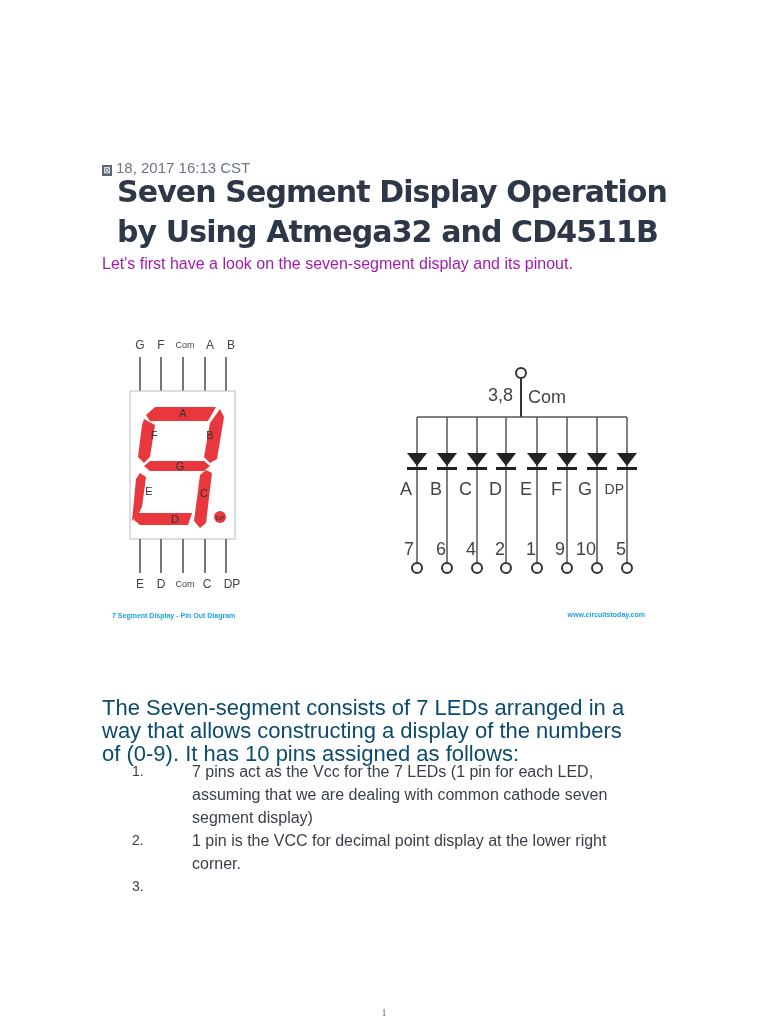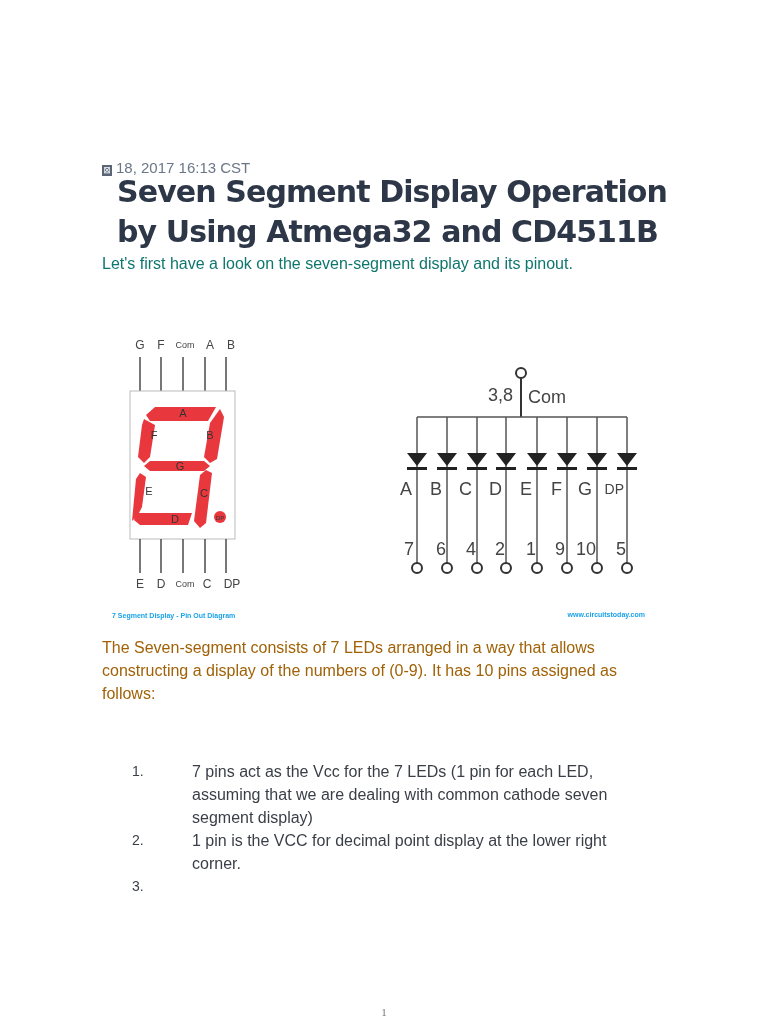--- a/index.html
+++ b/index.html
@@ -15,26 +15,26 @@
     .date .icon {
       display: inline-block; width: 10px; height: 11px; background: #5a6577; color: #fff;
       font-size: 9px; line-height: 11px; text-align: center; vertical-align: 0px; margin-right: 4px;
     }
     .title {
       position: absolute; left: 101px; top: 156px; width: 560px; margin: 16px;
       font-size: 30px; line-height: 40px; font-weight: bold; color: #2d3748;
       font-family: "DejaVu Sans", sans-serif; letter-spacing: -0.9px;
     }
     .intro {
-      position: absolute; left: 102px; top: 255px; font-size: 16px; color: #0f766e; margin: 0;
+      position: absolute; left: 102px; top: 255px; font-size: 16px; color: #a21caf; margin: 0;
     }
     .figure { position: absolute; left: 100px; top: 325px; width: 560px; height: 300px; }
     .para {
-      position: absolute; left: 102px; top: 636px; width: 540px; margin: 0;
-      font-size: 16px; line-height: 23px; color: #a16207;
+      position: absolute; left: 102px; top: 696px; width: 540px; margin: 0;
+      font-size: 22px; line-height: 23px; color: #0c4a6e;
     }
     ol.pins {
       position: absolute; left: 102px; top: 760px; width: 540px; margin: 0; padding: 0; list-style: none;
       font-size: 16px; line-height: 23px; color: #3a3f47;
     }
     ol.pins li { position: relative; padding-left: 90px; margin-bottom: 0; }
     ol.pins li .num { position: absolute; left: 30px; top: 0; font-size: 14px; }
     .page-num {
       position: absolute; left: 0; width: 768px; top: 1006px; text-align: center;
       font-size: 11px; color: #777; font-family: "Liberation Serif", serif;

